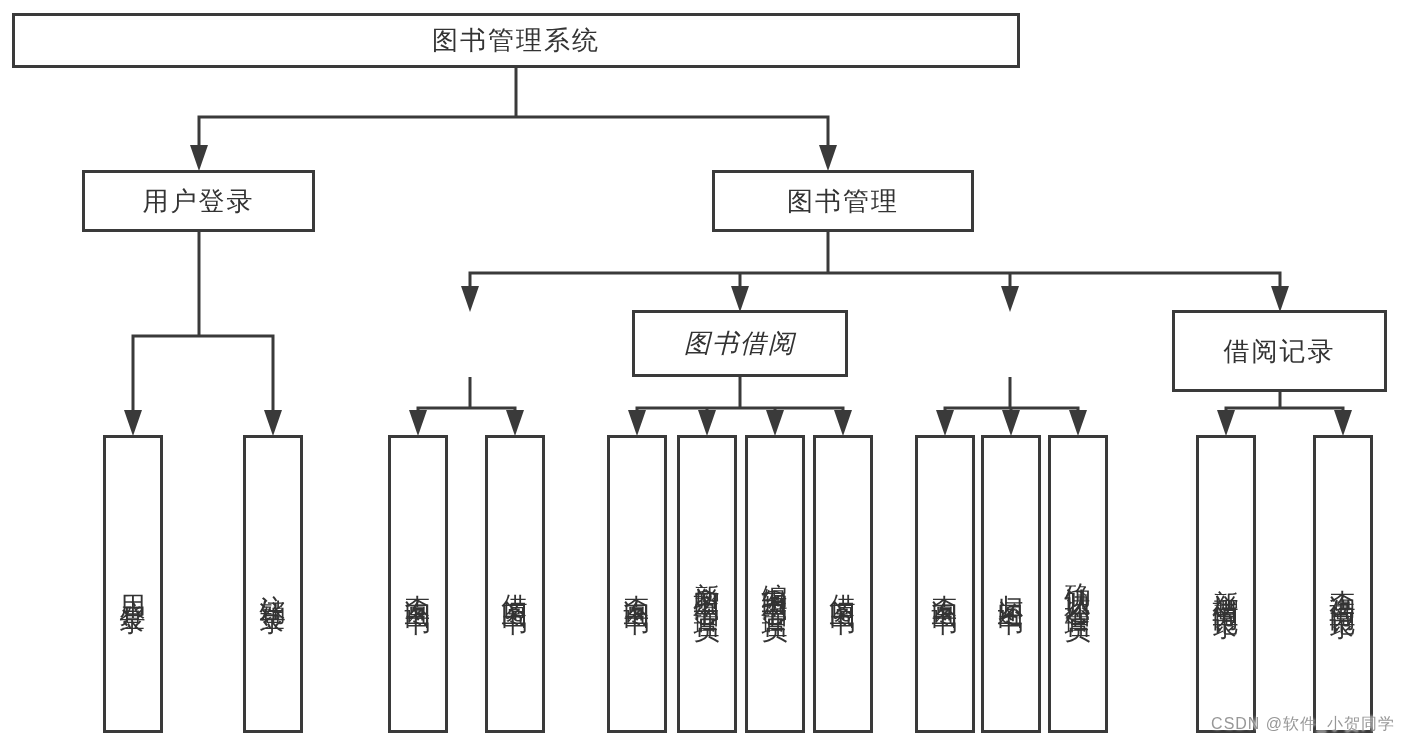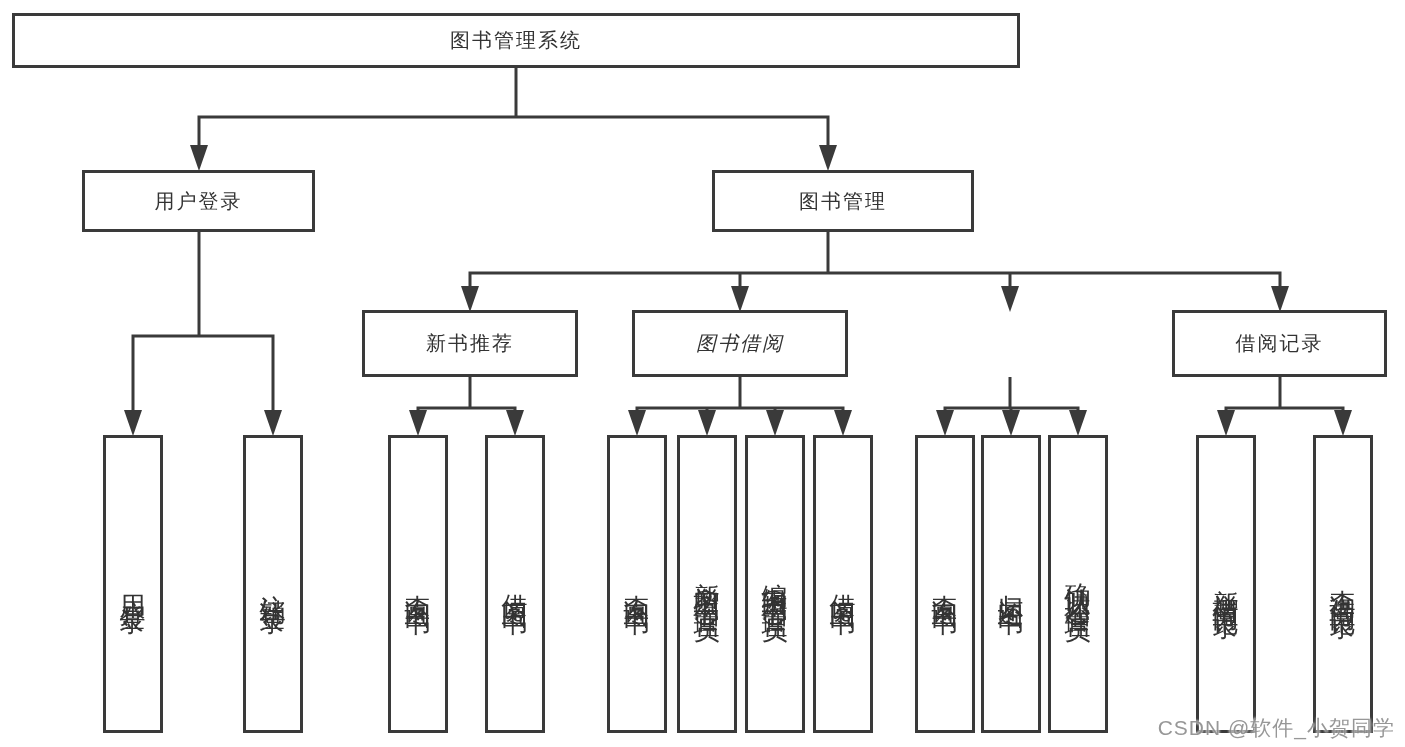--- a/index.html
+++ b/index.html
@@ -8,45 +8,45 @@
     font-family:"Liberation Sans","DejaVu Sans",sans-serif; color:#333333;
     overflow:hidden;
   }
   svg.connectors { position:absolute; left:0; top:0; width:1405px; height:747px; }
   svg.connectors path { fill:none; stroke:#3a3a3a; stroke-width:3; }
   svg.connectors polygon { fill:#3a3a3a; stroke:none; }
   .node {
     position:absolute; box-sizing:border-box; background:#ffffff;
     border:3px solid #3a3a3a; display:flex; align-items:center; justify-content:center;
   }
-  .node.h { font-size:20px; letter-spacing:2px; white-space:nowrap; }
+  .node.h { font-size:26px; letter-spacing:2px; white-space:nowrap; }
   .node.v span {
     writing-mode:vertical-rl; text-orientation:mixed;
     font-size:26px; line-height:1; letter-spacing:5px;
   }
   
   .n-root   { left:12px;  top:13px;  width:1008px; height:55px; }
   
   .n-login  { left:82px;  top:170px; width:233px; height:62px; }
   .n-mgmt   { left:712px; top:170px; width:262px; height:62px; }
   
   .n-rec    { left:362px;  top:310px; width:216px; height:67px; }
   .n-borrow { left:632px;  top:310px; width:216px; height:67px;font-style:italic; }
   .n-cur    { left:903px;  top:310px; width:215px; height:67px; }
-  .n-hist   { left:1172px; top:310px; width:215px; height:67px; }
+  .n-hist   { left:1172px; top:310px; width:215px; height:82px; }
   
   .leaf { top:435px; width:60px; height:298px; }
   .l-1a { left:103px; }  .l-1b { left:243px; }
   .l-2a { left:388px; }  .l-2b { left:485px; }
   .l-3a { left:607px; }  .l-3b { left:677px; }  .l-3c { left:745px; } .l-3d { left:813px; }
   .l-4a { left:915px; }  .l-4b { left:981px; }  .l-4c { left:1048px; }
   .l-5a { left:1196px; } .l-5b { left:1313px; }
   .watermark {
     position:absolute; right:10px; top:714px; z-index:5;
-    font-size:21px; letter-spacing:1px; color:rgba(128,128,128,0.82);
+    font-size:16px; letter-spacing:1px; color:rgba(128,128,128,0.82);
     text-shadow:0 0 3px #ffffff, 0 0 3px #ffffff; white-space:nowrap;
   }
 </style>
 </head>
 <body>
 
 <div class="canvas">
 
   <svg class="connectors" viewBox="0 0 1405 747">
 
@@ -94,21 +94,20 @@
     <path d="M1226 413 V408 H1343 V413"></path>
     <polygon points="1226,436 1217,410 1235,410"></polygon>
     <polygon points="1343,436 1334,410 1352,410"></polygon>
   </svg>
 
   <div class="node h n-root">图书管理系统</div>
 
   <div class="node h n-login">用户登录</div>
   <div class="node h n-mgmt">图书管理</div>
 
-  <div class="node h n-rec">新书推荐</div>
   <div class="node h n-borrow">图书借阅</div>
   <div class="node h n-hist">借阅记录</div>
 
   <div class="node v leaf l-1a">
     <span>用户登录</span>
   </div>
   <div class="node v leaf l-1b">
     <span>注销登录</span>
   </div>
 

